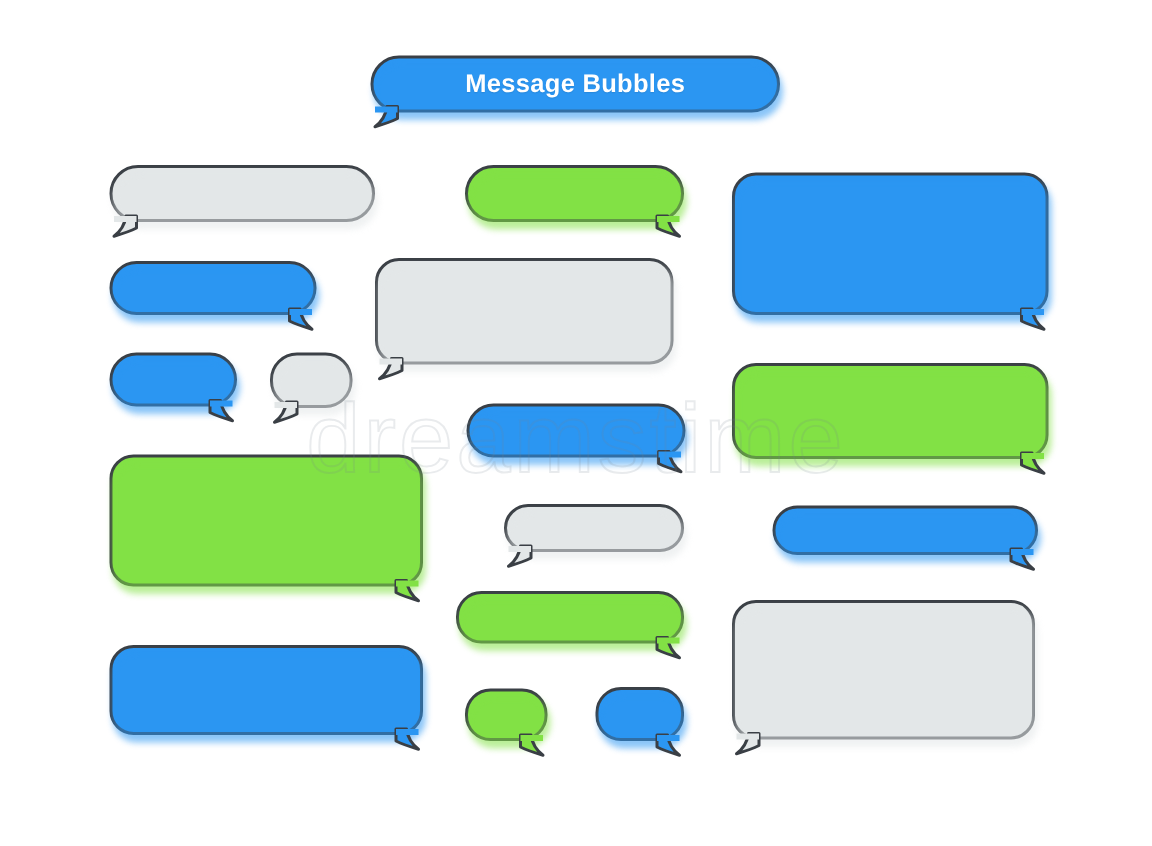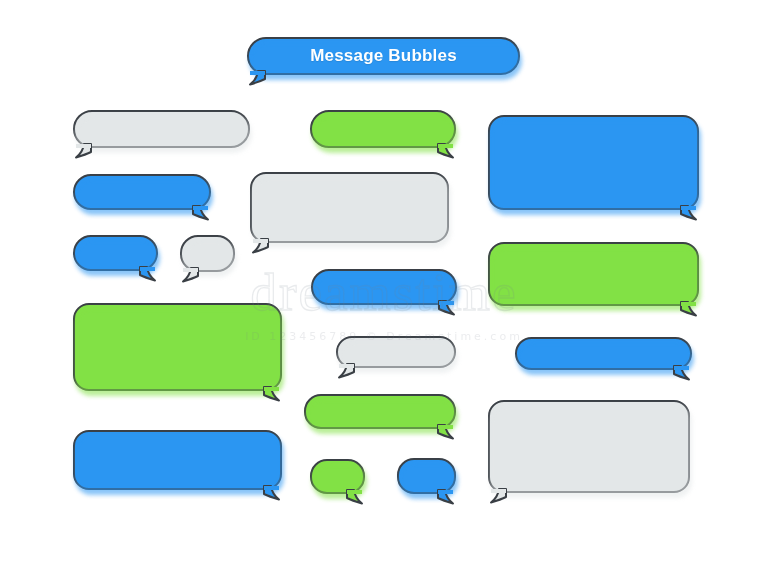--- a/index.html
+++ b/index.html
@@ -27,22 +27,22 @@
     width: 768px;
     height: 564px;
     pointer-events: none;
     z-index: 5;
   }
   #watermark .wm-text {
     position: absolute;
     left: 50%;
     top: 292px;
     transform: translate(-50%, -50%);
-    font-family: Liberation Serif, serif;
-    font-size: 53px;
+    font-family: Liberation Sans, sans-serif;
+    font-size: 65px;
     letter-spacing: 2px;
     color: transparent;
     -webkit-text-stroke: 1.3px rgba(120,130,140,0.16);
     opacity: 1;
     white-space: nowrap;
   }
   #watermark .wm-sub {
     position: absolute;
     left: 50%;
     top: 330px;
@@ -285,16 +285,15 @@
           <svg width="17" height="16" viewBox="0 0 17 16" style="display: block; overflow: visible;">
             <path d="M 1 1 L 1 9 C 5 11 11 13 16 14.5 C 12 11.5 9 8 8 1 Z" fill="#2b96f2" stroke="#3a3f45" stroke-width="2" stroke-linejoin="round"></path>
           </svg>
         </div>
         <div style="position: absolute; bottom: 0px; height: 4px; width: 15px; background: rgb(43, 150, 242); z-index: 4; right: 3px;"></div>
       </div>
     </div>
 
   <div id="watermark">
     <div class="wm-text">dreamstime</div>
-    <div class="wm-sub">ID 123456789 © Dreamstime.com</div>
   </div>
 
 </div>
 
 </body></html>

